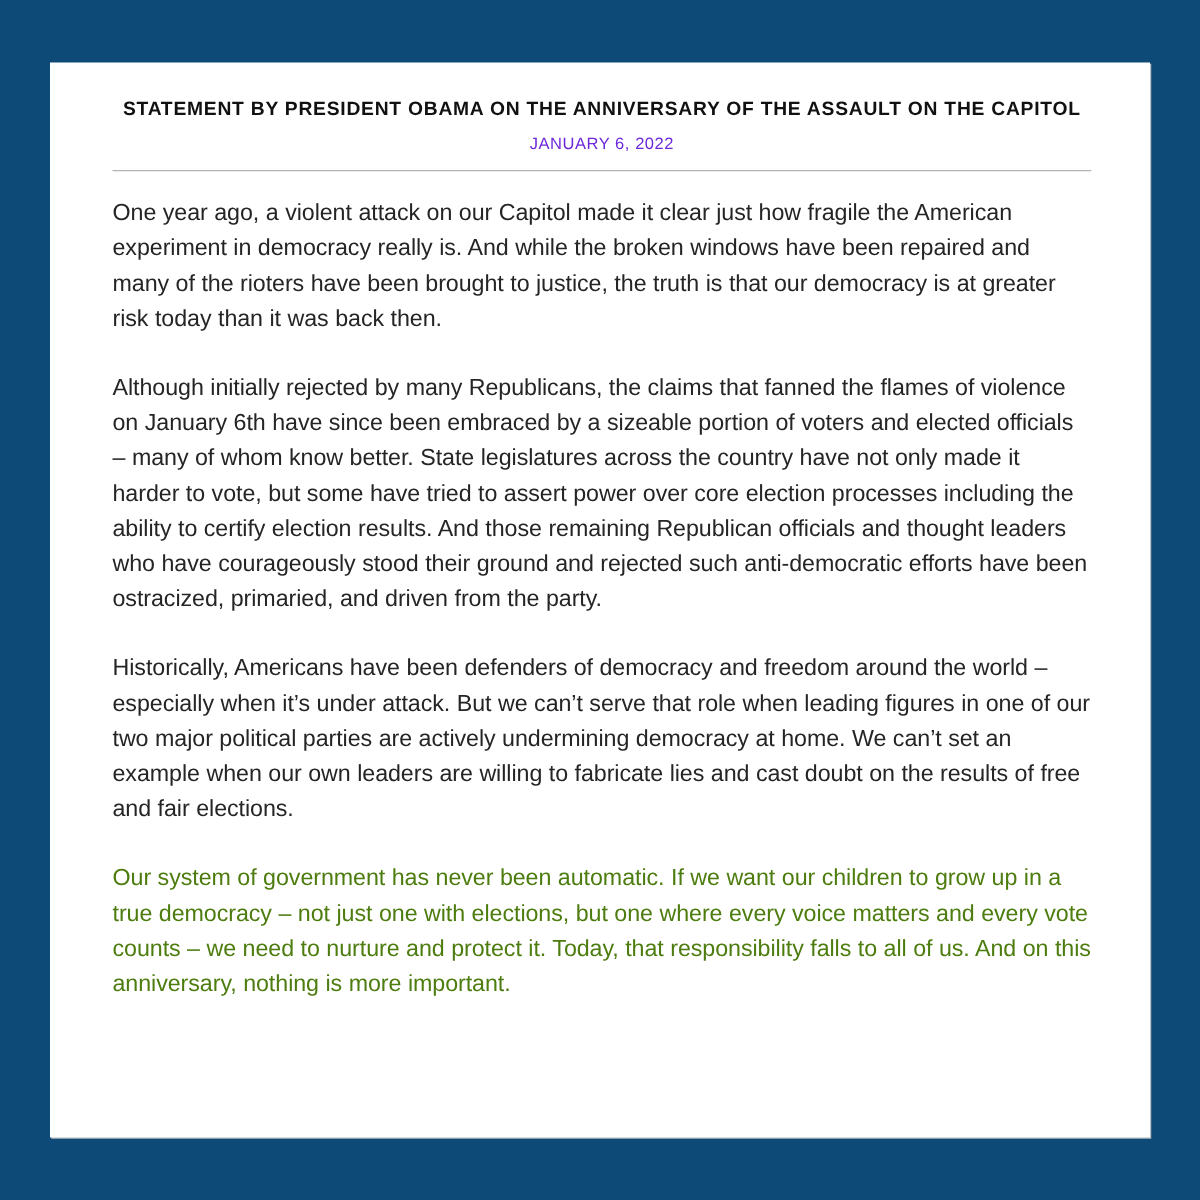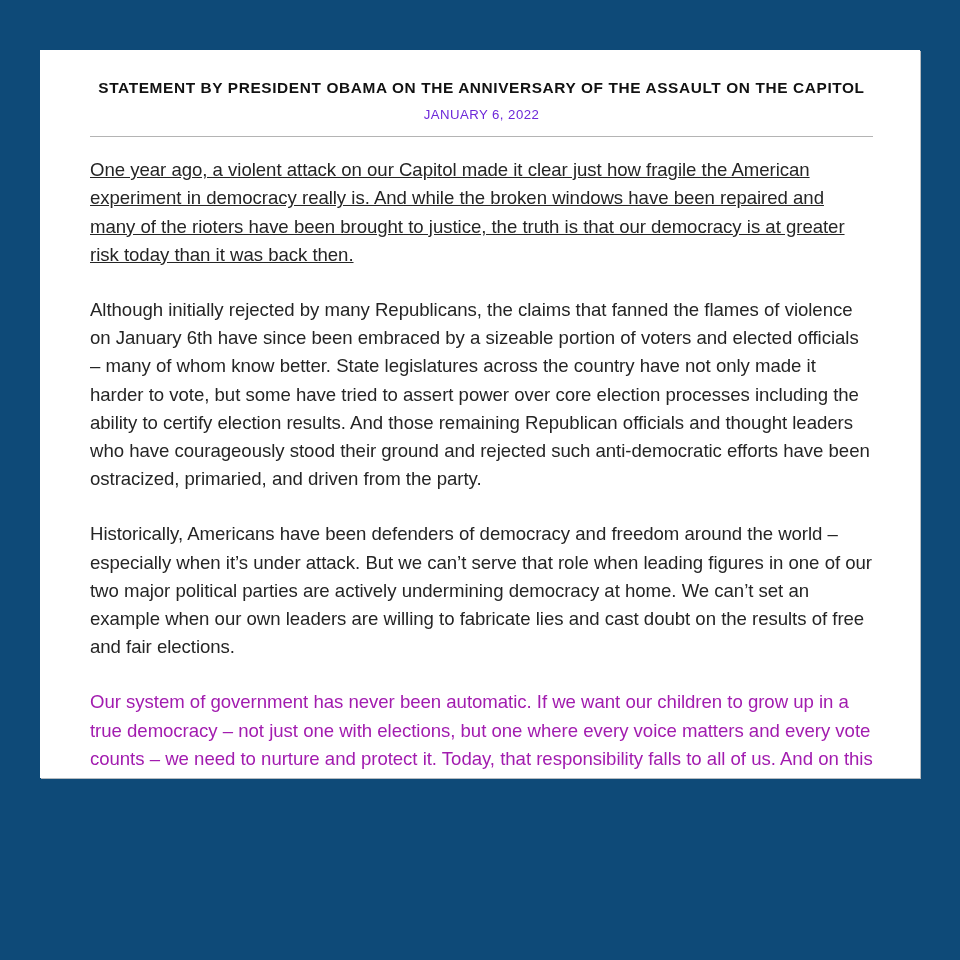--- a/index.html
+++ b/index.html
@@ -20,21 +20,21 @@
     height: 960px;
     background: #0e4a78;
     box-sizing: border-box;
   }
 
   #card {
     position: absolute;
     left: 40px;
     top: 50px;
     width: 880px;
-    height: 728px;
+    height: 860px;
     background: #ffffff;
     box-sizing: border-box;
     box-shadow: 1px 1px 0 0 rgba(200,200,200,0.9);
     overflow: hidden;
   }
 
   #card-inner {
     padding: 28px 47px 0 50px;
     box-sizing: border-box;
   }
@@ -96,21 +96,21 @@
   <div id="card" style="background: rgb(255, 255, 255);">
     <div id="card-inner">
 
       <h1 class="doc-title" style="color: rgb(17, 17, 17);">STATEMENT BY PRESIDENT OBAMA ON THE ANNIVERSARY OF THE ASSAULT ON THE CAPITOL</h1>
 
       <div class="doc-date">JANUARY 6, 2022</div>
 
       <div class="divider" style="background: rgb(180, 180, 180);"></div>
 
       <div class="body-copy">
-        <p style="color: rgb(37, 37, 37); text-decoration: underline;">One year ago, a violent attack on our Capitol made it clear just how fragile the American experiment in democracy really is. And while the broken windows have been repaired and many of the rioters have been brought to justice, the truth is that our democracy is at greater risk today than it was back then.</p>
+        <p style="color: rgb(37, 37, 37);">One year ago, a violent attack on our Capitol made it clear just how fragile the American experiment in democracy really is. And while the broken windows have been repaired and many of the rioters have been brought to justice, the truth is that our democracy is at greater risk today than it was back then.</p>
         <p style="color: rgb(37, 37, 37);">Although initially rejected by many Republicans, the claims that fanned the flames of violence on January 6th have since been embraced by a sizeable portion of voters and elected officials – many of whom know better. State legislatures across the country have not only made it harder to vote, but some have tried to assert power over core election processes including the ability to certify election results. And those remaining Republican officials and thought leaders who have courageously stood their ground and rejected such anti-democratic efforts have been ostracized, primaried, and driven from the party.</p>
         <p style="color: rgb(37, 37, 37);">Historically, Americans have been defenders of democracy and freedom around the world – especially when it’s under attack. But we can’t serve that role when leading figures in one of our two major political parties are actively undermining democracy at home. We can’t set an example when our own leaders are willing to fabricate lies and cast doubt on the results of free and fair elections.</p>
-        <p style="color: #a21caf;">Our system of government has never been automatic. If we want our children to grow up in a true democracy – not just one with elections, but one where every voice matters and every vote counts – we need to nurture and protect it. Today, that responsibility falls to all of us. And on this anniversary, nothing is more important.</p>
+        <p style="color: #4d7c0f;">Our system of government has never been automatic. If we want our children to grow up in a true democracy – not just one with elections, but one where every voice matters and every vote counts – we need to nurture and protect it. Today, that responsibility falls to all of us. And on this anniversary, nothing is more important.</p>
       </div>
 
     </div>
   </div>
 </div>
 
 </body></html>

